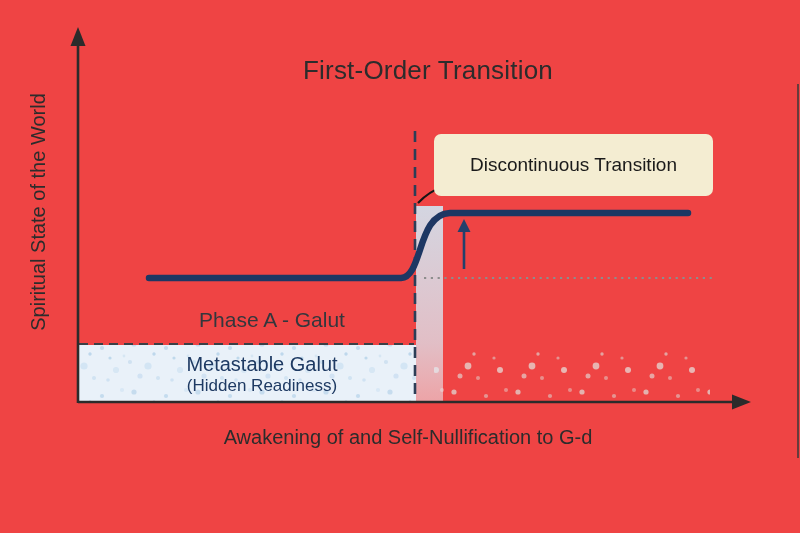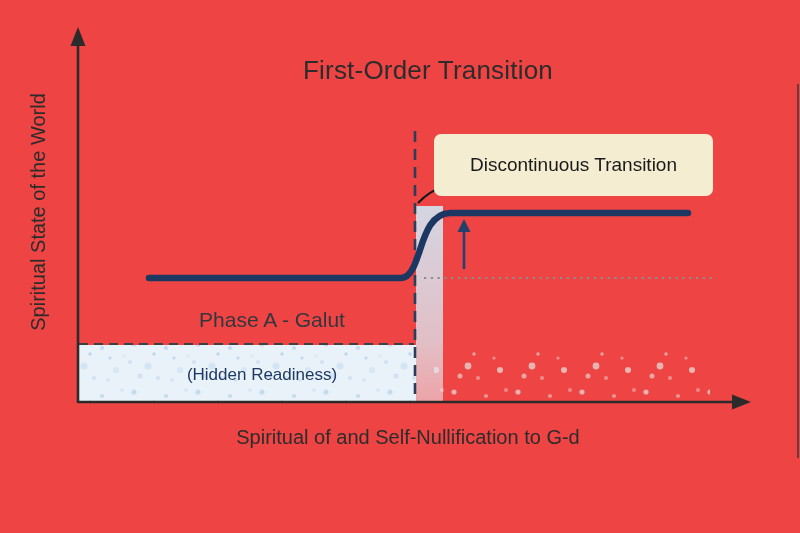--- a/index.html
+++ b/index.html
@@ -154,25 +154,26 @@
     </g>
 
     <line x1="798" y1="84" x2="798" y2="458" stroke="#3a3a3a" stroke-width="1.5"></line>
   </svg>
 
   <div class="txt title">
     <div>First-Order Transition</div>
   </div>
 
   <div class="txt ylabel">Spiritual State of the World</div>
-  <div class="txt xlabel">Spiritual of and Self-Nullification to G-d</div>
+  <div class="txt xlabel">Awakening of and Self-Nullification to G-d</div>
 
   <div class="annot-box">
     <div>Discontinuous Transition</div>
   </div>
 
   <div class="txt phase-label phase-a">Phase A - Galut</div>
 
   <div class="txt meta-label">
+    <div class="meta-line1">Metastable Galut</div>
     <div class="meta-line2">(Hidden Readiness)</div>
   </div>
 
 </div>
 
 </body></html>

